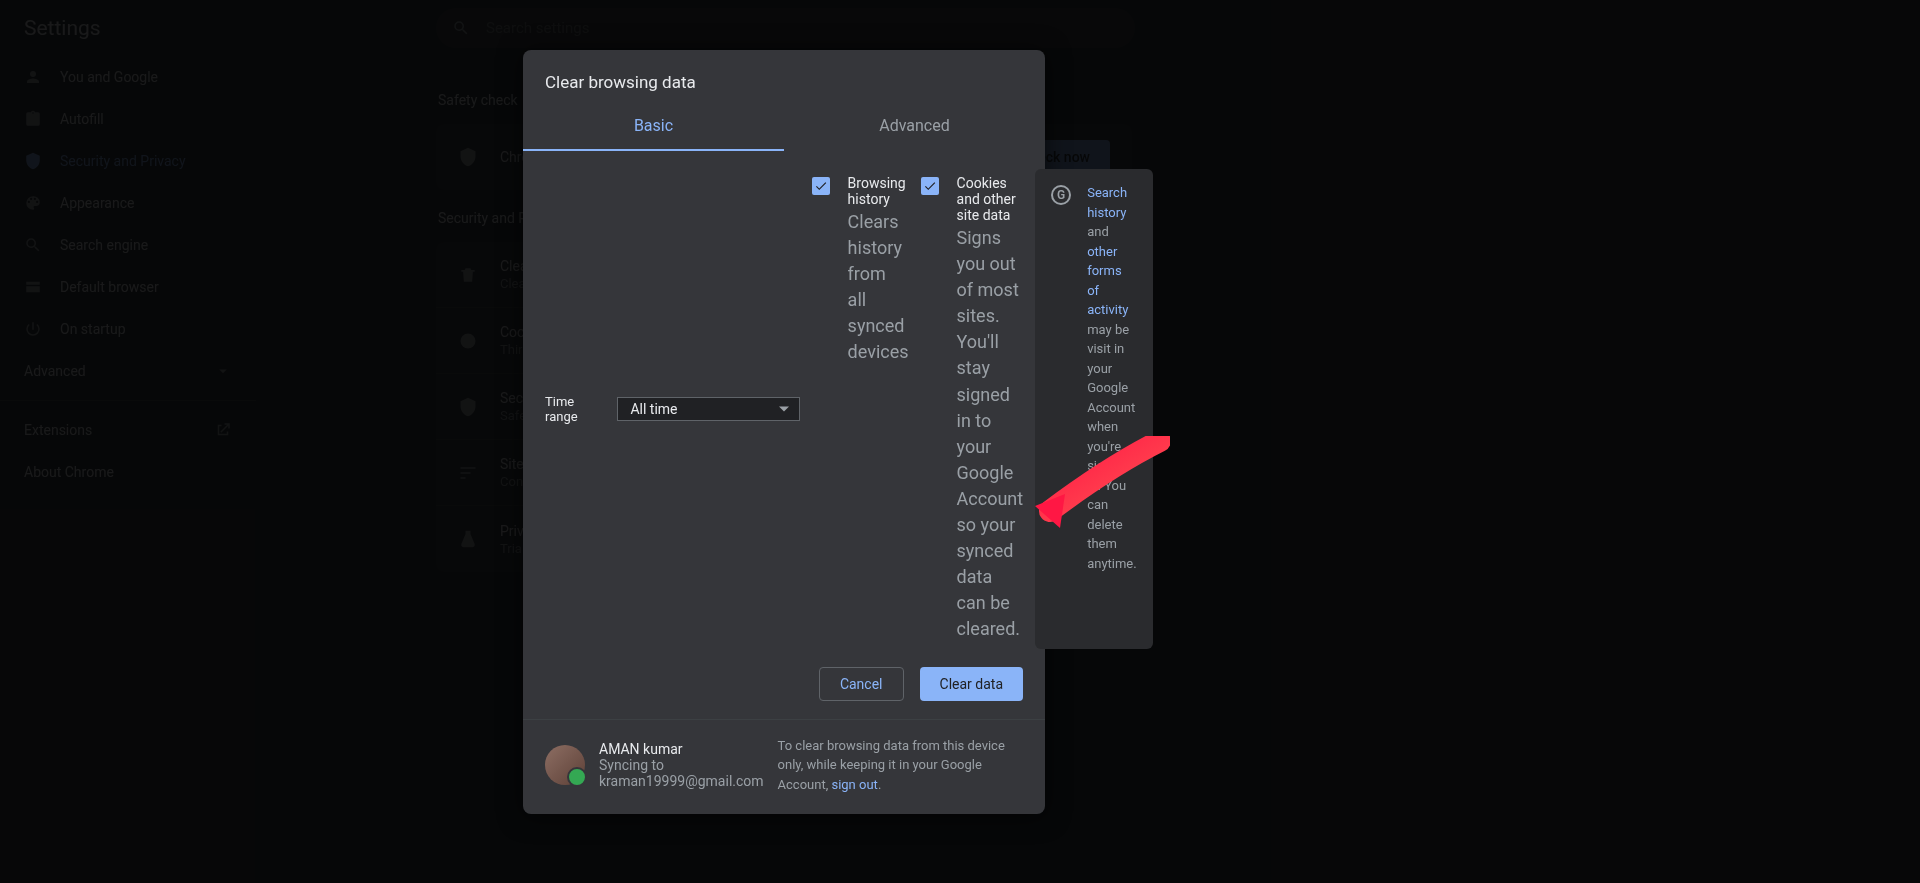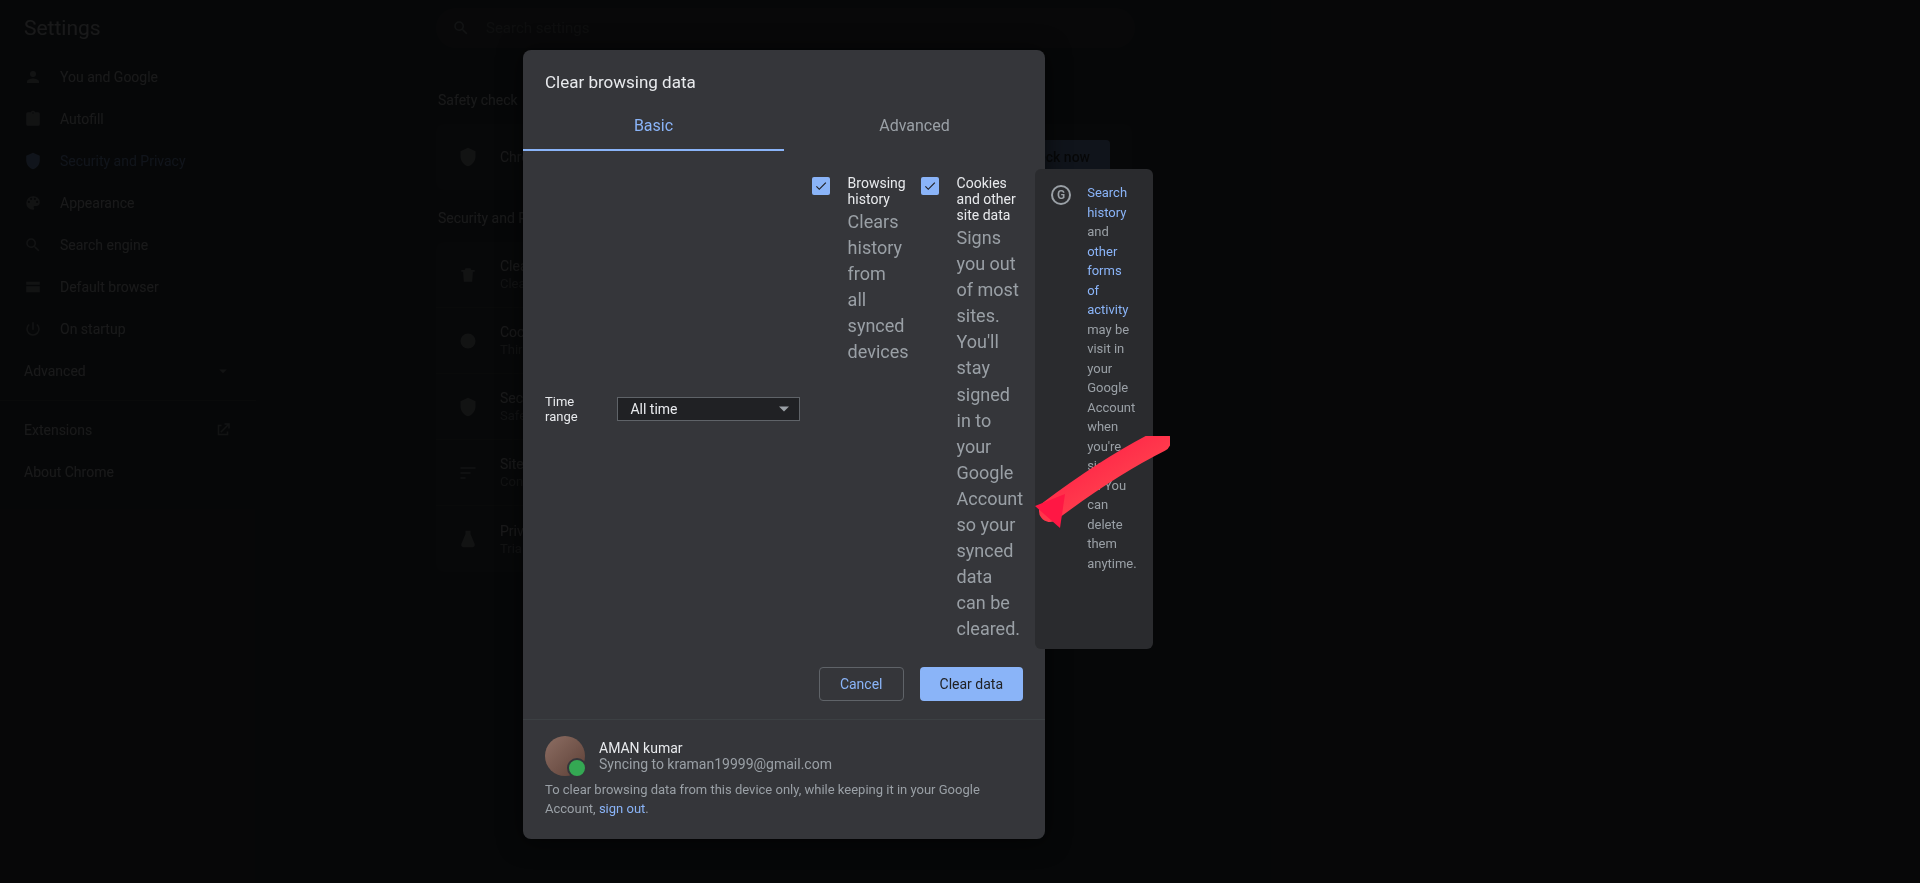--- a/index.html
+++ b/index.html
@@ -58,21 +58,21 @@
   .cb svg{width:14px;height:14px;fill:#202124}
   .opt .t{font-size:14px}
   .opt .s{font-size:18px;color:var(--text-dim);margin-top:2px;line-height:1.45}
   .info-box{background:#2a2b2e;border-radius:6px;display:flex;gap:16px;padding:14px 16px;font-size:13px;color:var(--text-dim);line-height:1.5}
   .info-box .g{width:20px;height:20px;border:2px solid #9aa0a6;border-radius:50%;display:flex;align-items:center;justify-content:center;font-size:12px;color:#9aa0a6;font-weight:600;flex:0 0 20px;margin-top:2px}
   .link{color:var(--accent);cursor:pointer}
   .m-actions{display:flex;justify-content:flex-end;gap:16px;padding:18px 22px}
   .btn{height:34px;padding:0 20px;border-radius:4px;font-size:14px;cursor:pointer}
   .btn.ghost{background:transparent;border:1px solid #5f6368;color:var(--accent)}
   .btn.primary{background:var(--accent);border:0;color:#202124;font-weight:400}
-  .m-footer{border-top:1px solid var(--hairline);padding:16px 22px 20px 22px;display:flex;flex-direction:column;gap:4px}
+  .m-footer{border-top:1px solid var(--hairline);padding:16px 22px 20px 22px;display:flex;gap:14px}
   .acct{display:flex;align-items:center;gap:14px}
   .avatar{width:40px;height:40px;border-radius:50%;background:linear-gradient(135deg,#8d6e63,#5d4037);position:relative;flex:0 0 40px}
   .avatar::after{content:"";position:absolute;right:-2px;bottom:-2px;width:16px;height:16px;background:#34a853;border-radius:50%;border:2px solid var(--modal)}
   .acct .name{font-size:14px}
   .acct .sync{font-size:14px;color:var(--text-dim)}
   .signout-note{font-size:13px;color:var(--text-dim);line-height:1.5}
   
   .arrow{position:absolute;left:1030px;top:436px;pointer-events:none}
   .ico{display:inline-flex;width:18px;height:18px}
 </style>

